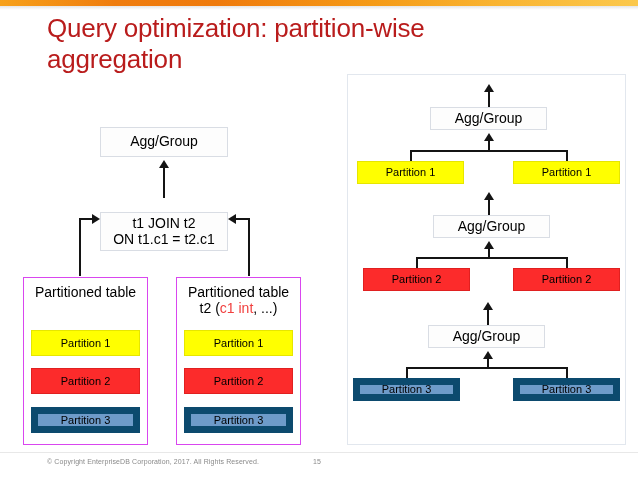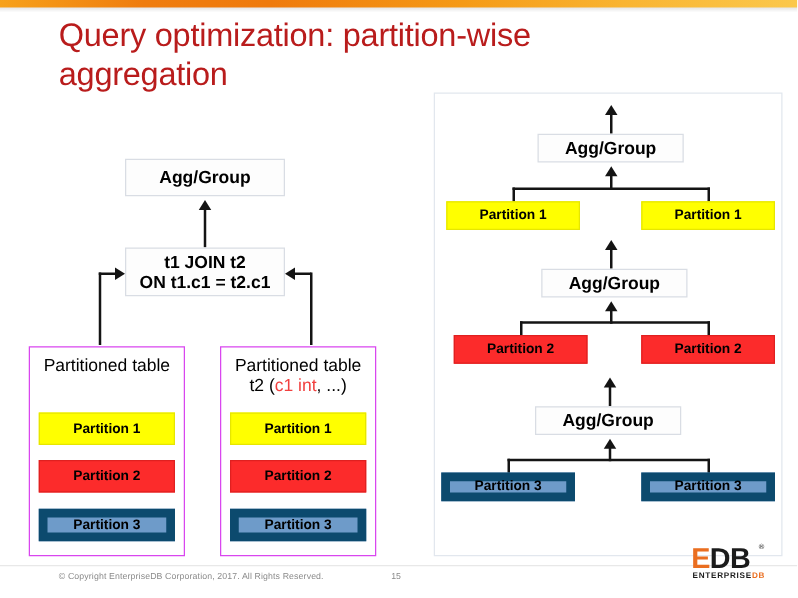--- a/index.html
+++ b/index.html
@@ -50,21 +50,20 @@
   
   .node {
     position: absolute;
     box-sizing: border-box;
     display: flex;
     align-items: center;
     justify-content: center;
     text-align: left;
     color: #000000;
     line-height: 1.12;
-    font-weight: bold;
   }
   .node-plain {
     background: #fdfdfd;
     border: 1px solid #d9dde4;
     font-size: 14px;
   }
   .node-yellow {
     background: #ffff00;
     border: 1px solid #e6e600;
     font-size: 11px;
@@ -204,21 +203,21 @@
 
   <div class="slide-title">Query optimization: partition-wise aggregation</div>
 
   <div class="node node-plain" style="left:100px; top:127px; width:128px; height:30px;">
     <span>Agg/Group</span>
   </div>
 
   <div class="vline" style="left:163px; top:168px; height:30px;"></div>
   <div class="arrow-up" style="left:159px; top:160px;"></div>
 
-  <div class="node node-plain" style="left:100px; top:198px; width:128px; height:39px; flex-direction:column;">
+  <div class="node node-plain" style="left:100px; top:212px; width:128px; height:39px; flex-direction:column;">
     <span>t1 JOIN t2</span>
     <span>ON t1.c1 = t2.c1</span>
   </div>
 
   <div class="vline" style="left:79px; top:218px; height:58px;"></div>
   <div class="hline" style="left:79px; top:218px; width:14px;"></div>
   <div class="arrow-right" style="left:92px; top:214px;"></div>
 
   <div class="vline" style="left:248px; top:218px; height:58px;"></div>
   <div class="hline" style="left:235px; top:218px; width:14px;"></div>
@@ -314,19 +313,14 @@
     <span>Partition 3</span>
   </div>
   <div class="node node-blue" style="left:513px; top:378px; width:107px; height:23px;">
     <span>Partition 3</span>
   </div>
 
   <div class="footer-rule"></div>
   <div class="footer-copy">© Copyright EnterpriseDB Corporation, 2017.  All Rights Reserved.</div>
   <div class="footer-page">15</div>
 
-  <div class="logo">
-    <div class="logo-main"><span class="logo-e">E</span><span class="logo-db">DB</span></div>
-    <div class="logo-tm">®</div>
-    <div class="logo-sub"><span class="logo-sub-ent">ENTERPRISE</span><span class="logo-sub-db">DB</span></div>
-  </div>
 
 </div>
 
 </body></html>

